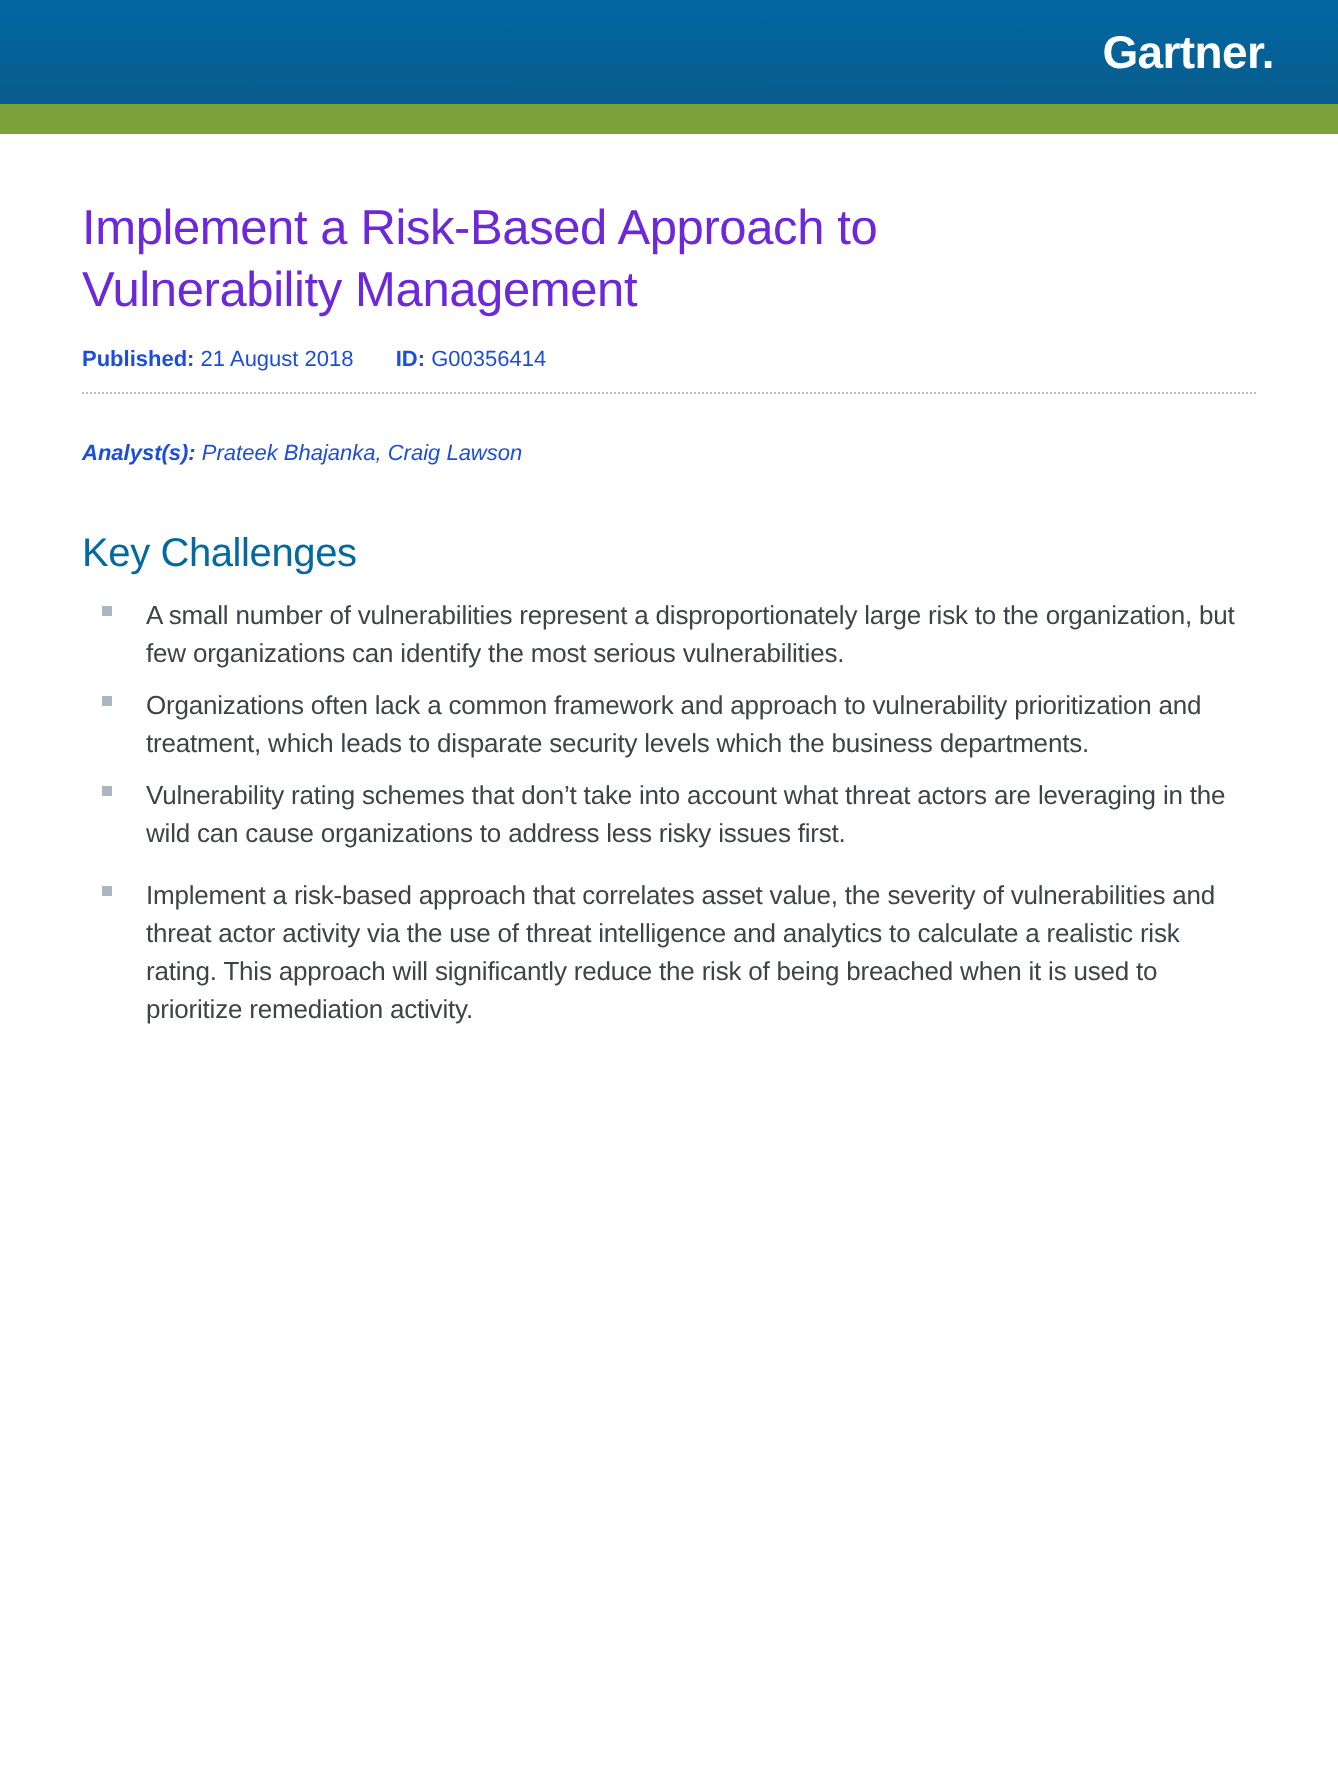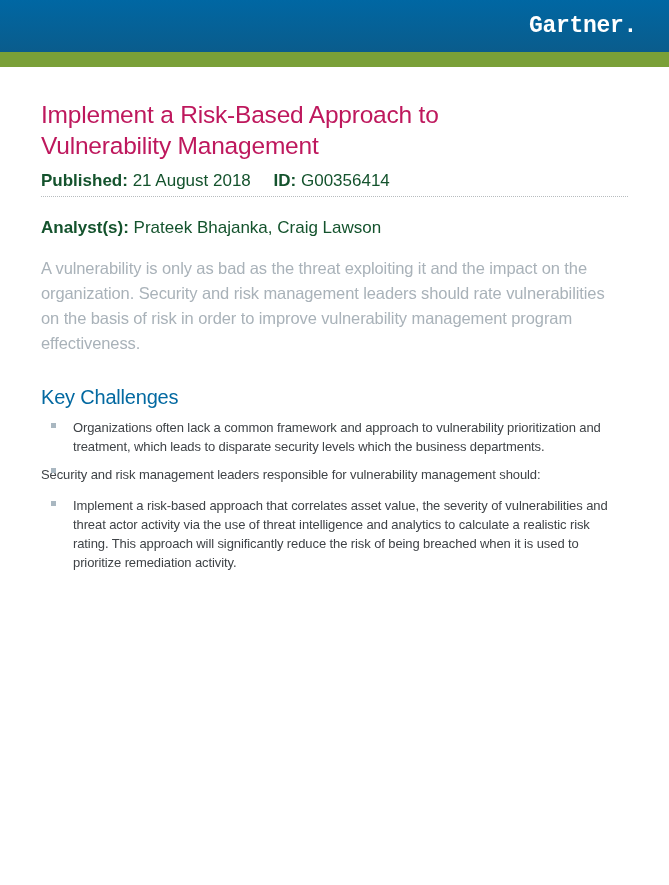--- a/index.html
+++ b/index.html
@@ -10,58 +10,57 @@
     overflow:hidden;
     font-family:"Liberation Sans", sans-serif;
     color:#3f4347;
   }
   
   .topbar{
     height:52px;
     background:linear-gradient(180deg,#0067a3 0%,#0a5c8c 100%);
     display:flex;align-items:center;justify-content:flex-end;
     padding-right:32px;
-    font-family:Liberation Mono, monospace;
   }
   .logo{
     color:#ffffff;
     font-weight:bold;
     font-size:23px;
     letter-spacing:-0.3px;
   }
   .accent-bar{height:15px;background:#7aa038;}
 
   
   .content{padding:0 41px;}
 
   h1.doc-title{
     margin:32px 0 0 0;
     max-width:500px;
-    color:#be185d;
+    color:#6d28d9;
     font-size:24.5px;
     font-weight:400;
     line-height:31px;
     letter-spacing:-0.2px;
   }
 
   .meta-row{
     margin-top:11px;
-    font-size:17px;
+    font-size:11px;
     line-height:17px;
-    color:#14532d;
+    color:#1d4ed8;
   }
   .meta-row .label{font-weight:bold;}
   .id-group{margin-left:18px;}
 
   hr.dotted{
     border:none;
     border-top:1px dotted #b7bcbf;
     margin:7px 0 0 0;
   }
-  .analysts-row{margin-top:22px;}
+  .analysts-row{margin-top:22px;font-style:italic;}
 
   p.summary{
     margin:20px 0 0 0;
     max-width:582px;
     color:#a9b2b9;
     font-size:16.5px;
     line-height:25px;
     letter-spacing:-0.1px;
   }
 
@@ -126,36 +125,39 @@
       <span>G00356414</span>
     </div>
 
     <hr class="dotted">
 
     <div class="meta-row analysts-row">
       <span class="label">Analyst(s):</span>
       <span>Prateek Bhajanka, Craig Lawson</span>
     </div>
 
-    <p class="summary">A vulnerability is only as bad as the threat exploiting it and the impact on the organization. Security and risk management leaders should rate vulnerabilities on the basis of risk in order to improve vulnerability management program effectiveness.</p>
 
     <h2 class="section-heading">Key Challenges</h2>
 
     <ul class="square-list">
       <li>
         <span class="bullet"></span>
+        <span>A small number of vulnerabilities represent a disproportionately large risk to the organization, but few organizations can identify the most serious vulnerabilities.</span>
+      </li>
+      <li>
+        <span class="bullet"></span>
         <span>Organizations often lack a common framework and approach to vulnerability prioritization and treatment, which leads to disparate security levels which the business departments.</span>
       </li>
       <li>
         <span class="bullet"></span>
+        <span>Vulnerability rating schemes that don’t take into account what threat actors are leveraging in the wild can cause organizations to address less risky issues first.</span>
       </li>
     </ul>
 
 
-    <p class="intro">Security and risk management leaders responsible for vulnerability management should:</p>
 
     <ul class="square-list rec-list">
       <li>
         <span class="bullet"></span>
         <span>Implement a risk-based approach that correlates asset value, the severity of vulnerabilities and threat actor activity via the use of threat intelligence and analytics to calculate a realistic risk rating. This approach will significantly reduce the risk of being breached when it is used to prioritize remediation activity.</span>
       </li>
     </ul>
 
   </main>
 </div>

